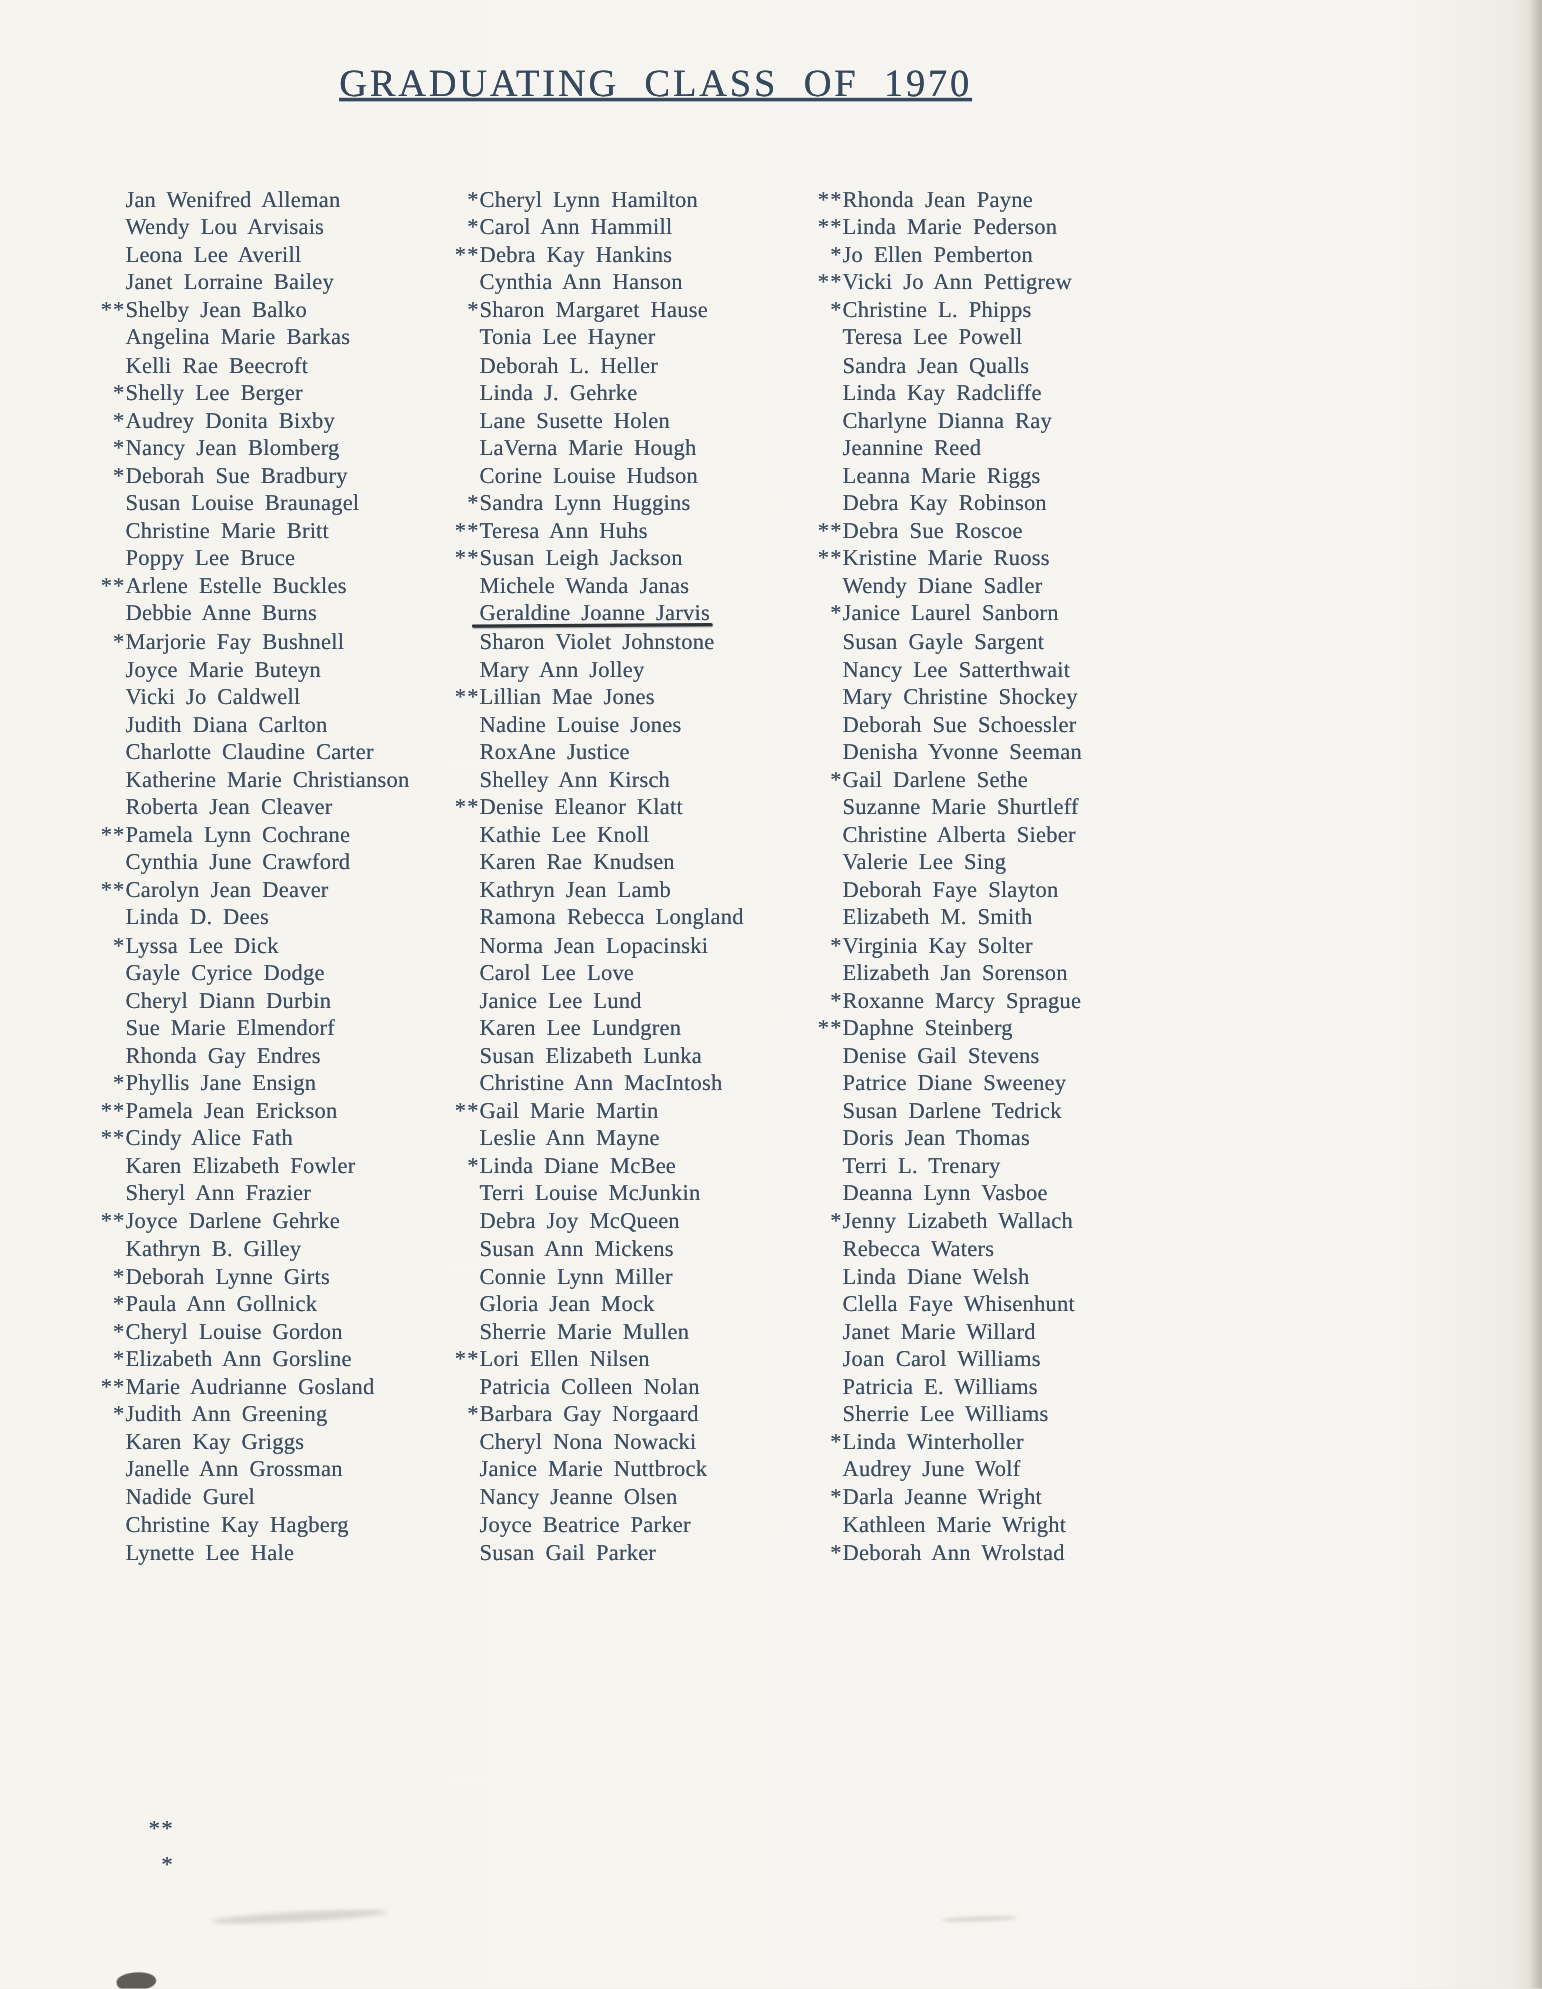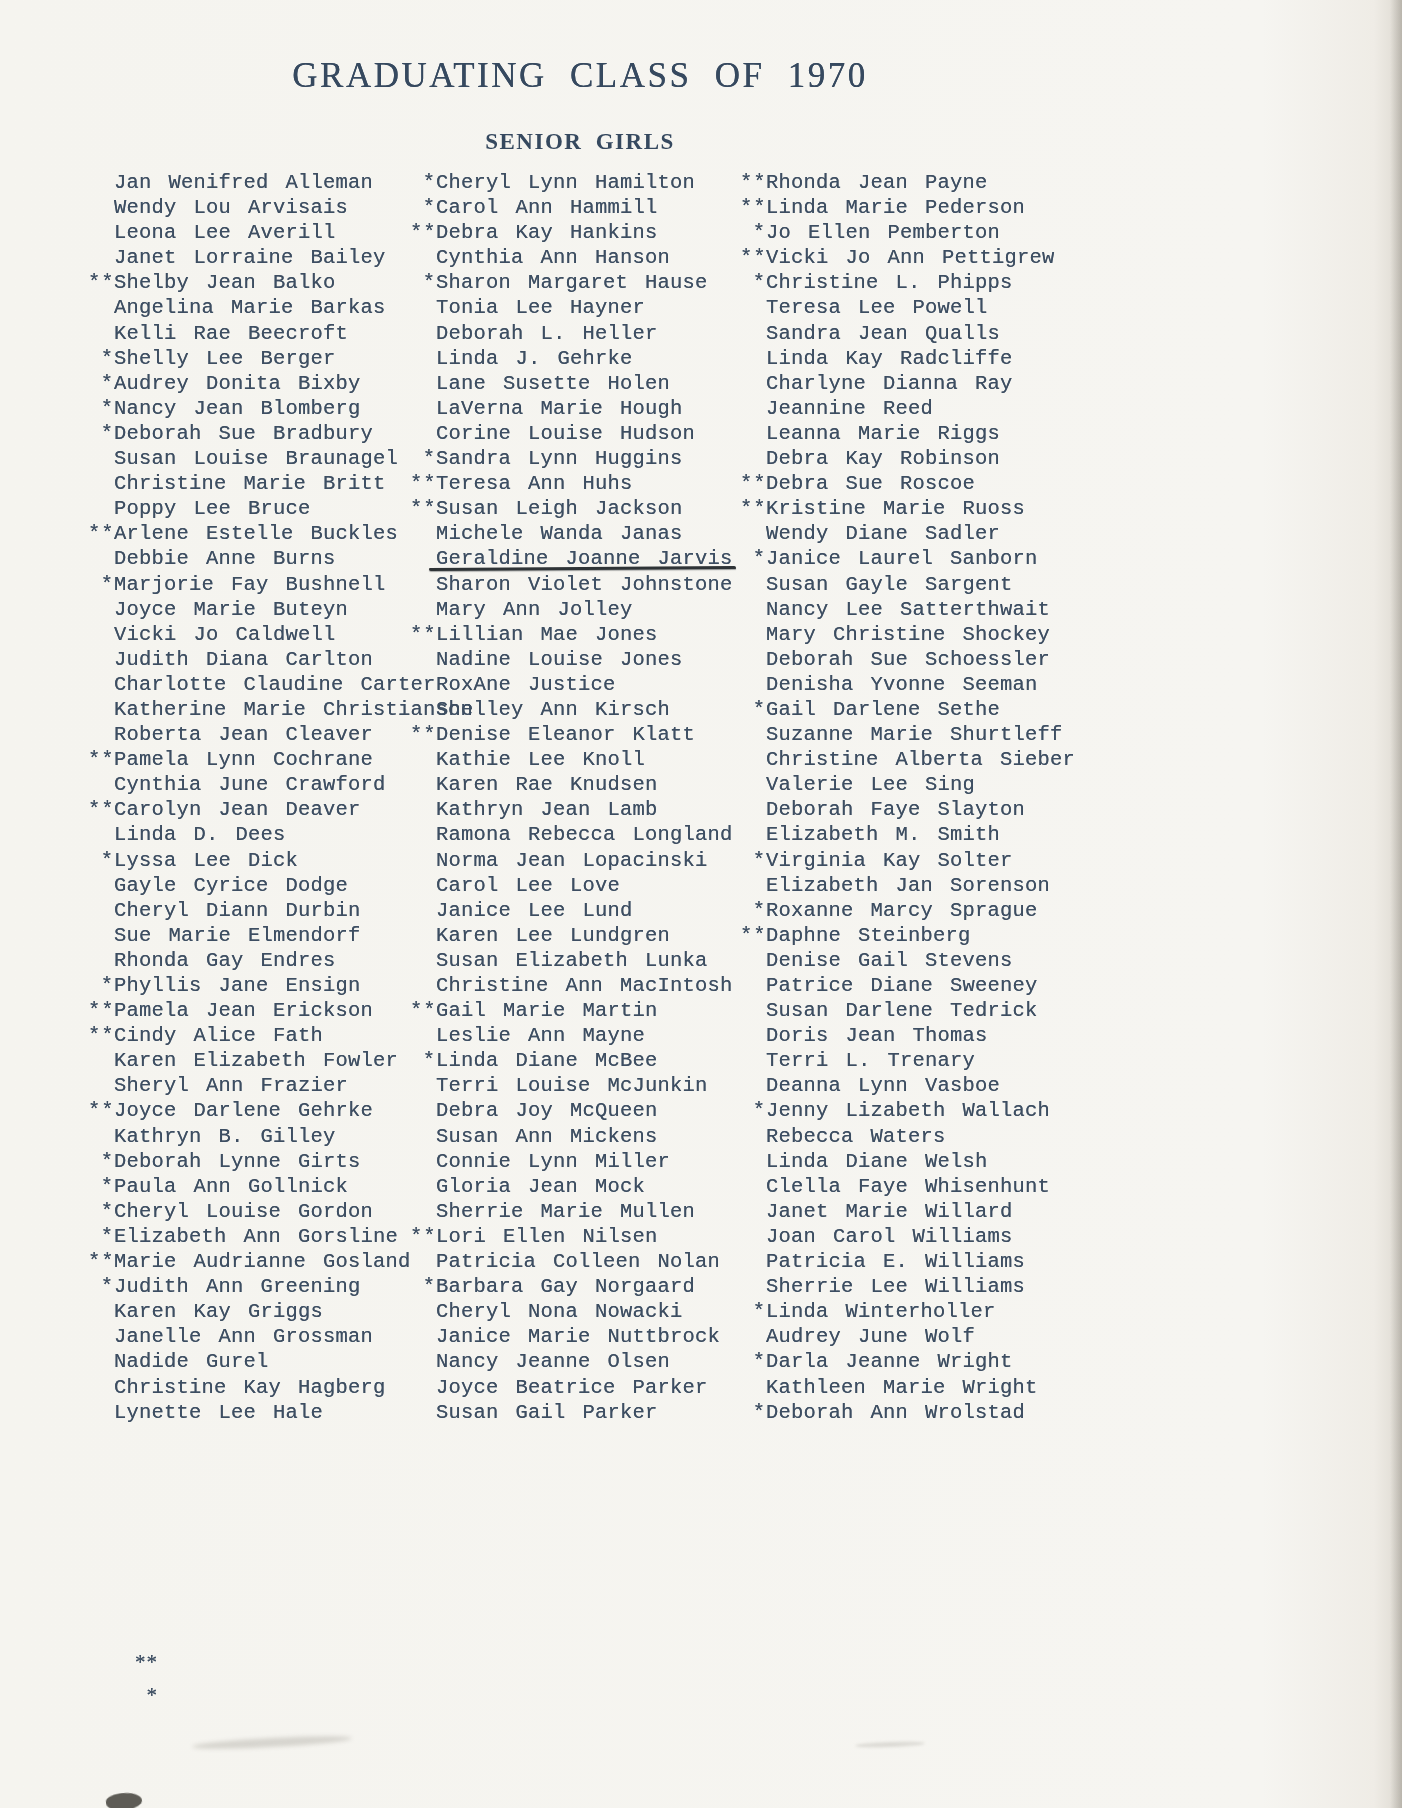--- a/index.html
+++ b/index.html
@@ -11,32 +11,33 @@
   .page{
     position:relative;width:1402px;height:1808px;overflow:hidden;
     background:linear-gradient(to right,#f5f4ef 0%,#f6f5f1 90%,#efece6 98%,#ddd9d1 100%);
     color:#3d4e62;
   }
   .edge-shade{
     position:absolute;top:0;right:0;width:12px;height:100%;
     background:linear-gradient(to right,rgba(90,85,75,0),rgba(90,85,75,0.28));
   }
   .page-title{
-    position:absolute;top:56px;left:0;width:1160px;text-align:center;
+    position:absolute;top:56px;left:16px;width:1160px;text-align:center;
     font-size:35px;letter-spacing:2.5px;word-spacing:12px;color:#36495f;
     text-shadow:0 0 0.5px #36495f;
+    text-decoration:underline;
   }
   .page-subtitle{
     position:absolute;top:129px;left:0;width:1160px;text-align:center;
     font-size:23px;font-weight:bold;letter-spacing:1.5px;word-spacing:6px;color:#36495f;
   }
   .cols{
     position:absolute;top:171px;left:88px;display:flex;
   }
-  .col{flex:none;font-family:Liberation Mono, monospace;}
+  .col{flex:none;}
   .col.c1{width:322px;}
   .col.c2{width:330px;}
   .col.c3{width:360px;}
   .row{
     display:flex;height:25.1px;align-items:baseline;
     font-size:20.5px;word-spacing:0.22em;letter-spacing:0.2px;
     text-shadow:0 0 0.4px rgba(61,78,98,0.8);
     white-space:nowrap;
   }
   .stars{
@@ -73,21 +74,20 @@
     position:absolute;left:106px;top:1793px;width:36px;height:17px;
     background:#4e4c46;opacity:0.9;border-radius:45% 60% 50% 55%;
     transform:rotate(-7deg);filter:blur(0.5px);
   }
 </style>
 </head>
 <body>
 
 <div class="page">
   <div class="page-title">GRADUATING CLASS OF 1970</div>
-  <div class="page-subtitle">SENIOR GIRLS</div>
 
   <div class="cols">
     <div class="col c1">
         <div class="row">
           <span class="stars"></span>
           <span class="nm">Jan Wenifred Alleman</span>
         </div>
         <div class="row">
           <span class="stars"></span>
           <span class="nm">Wendy Lou Arvisais</span>

